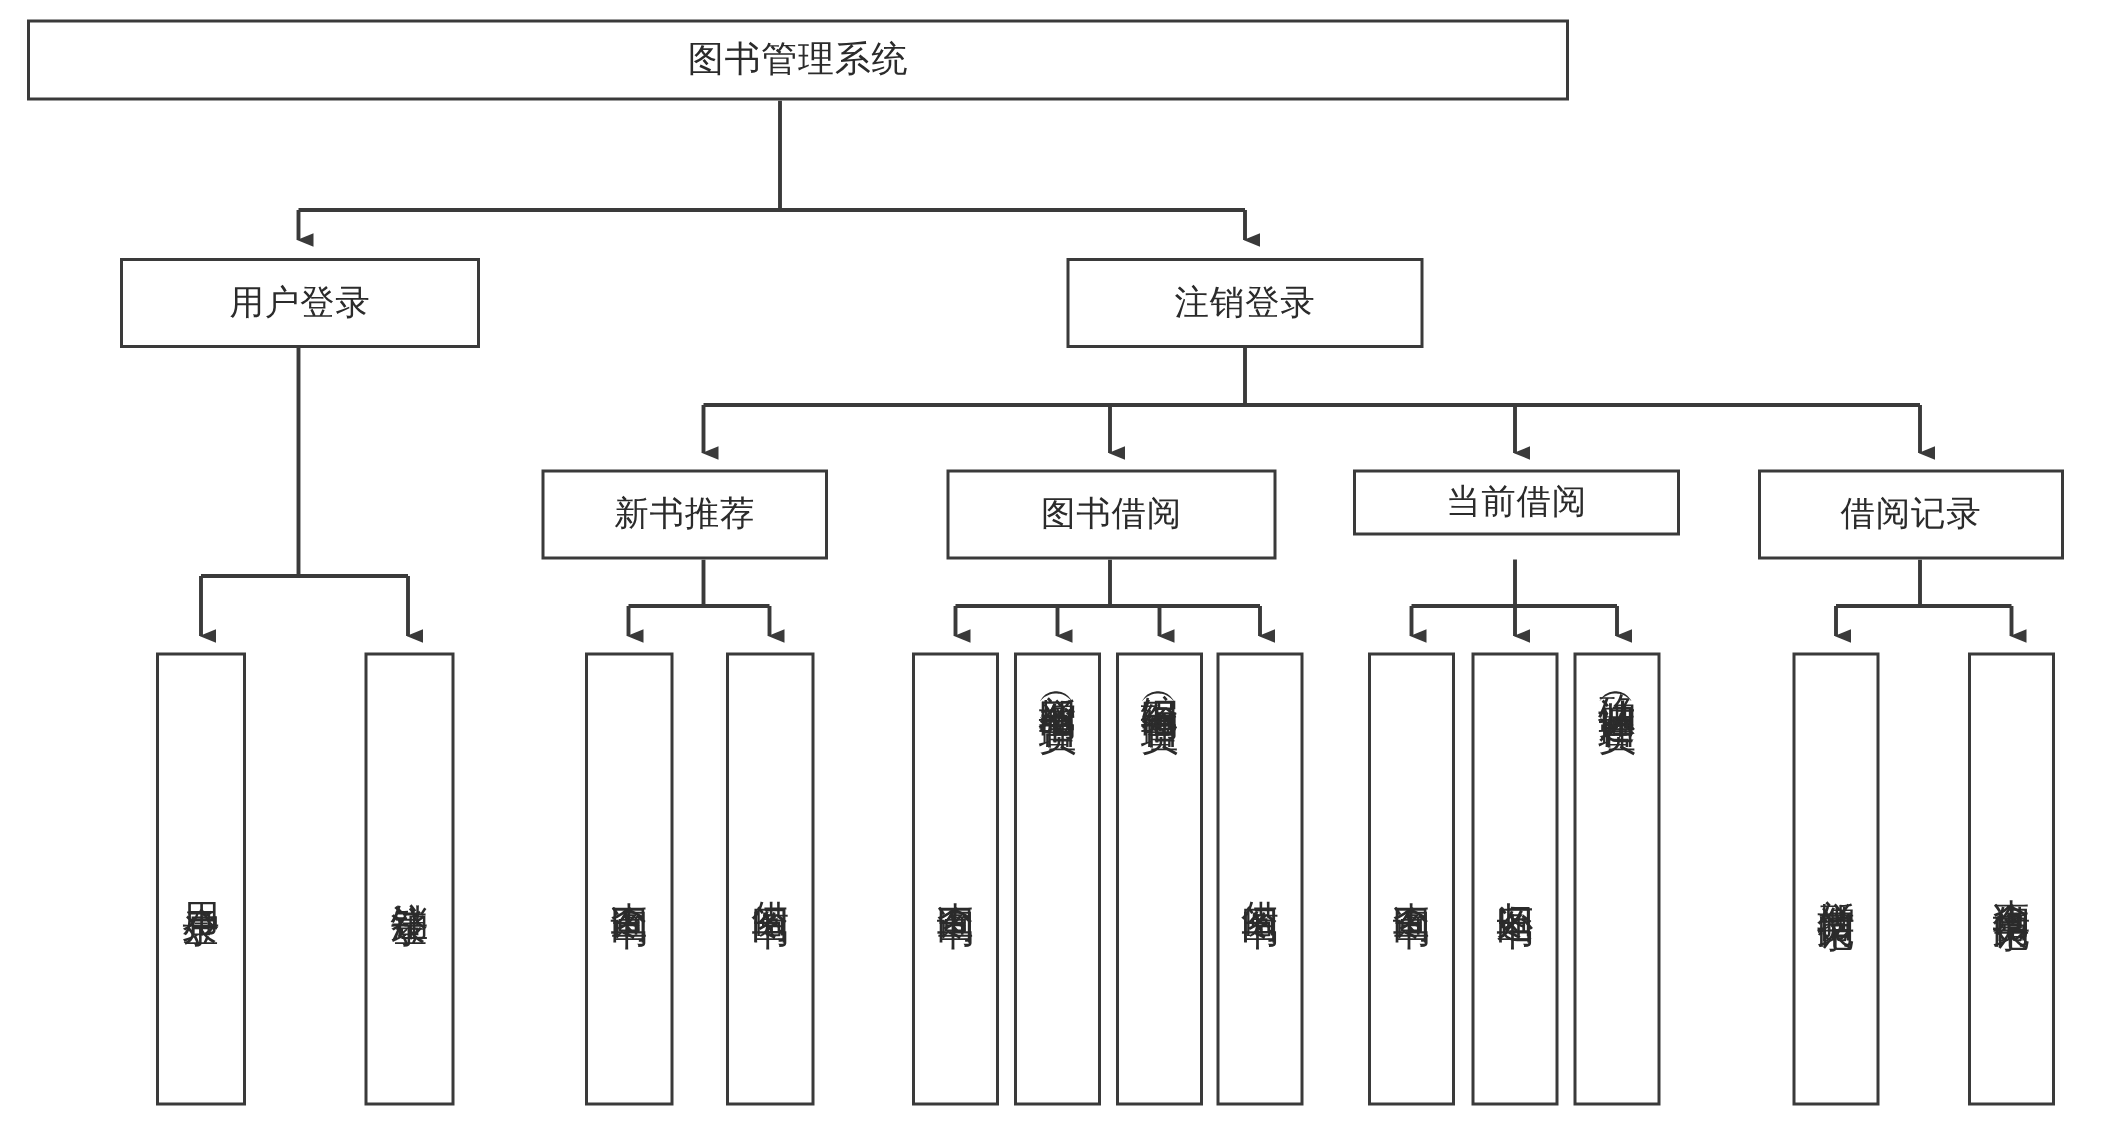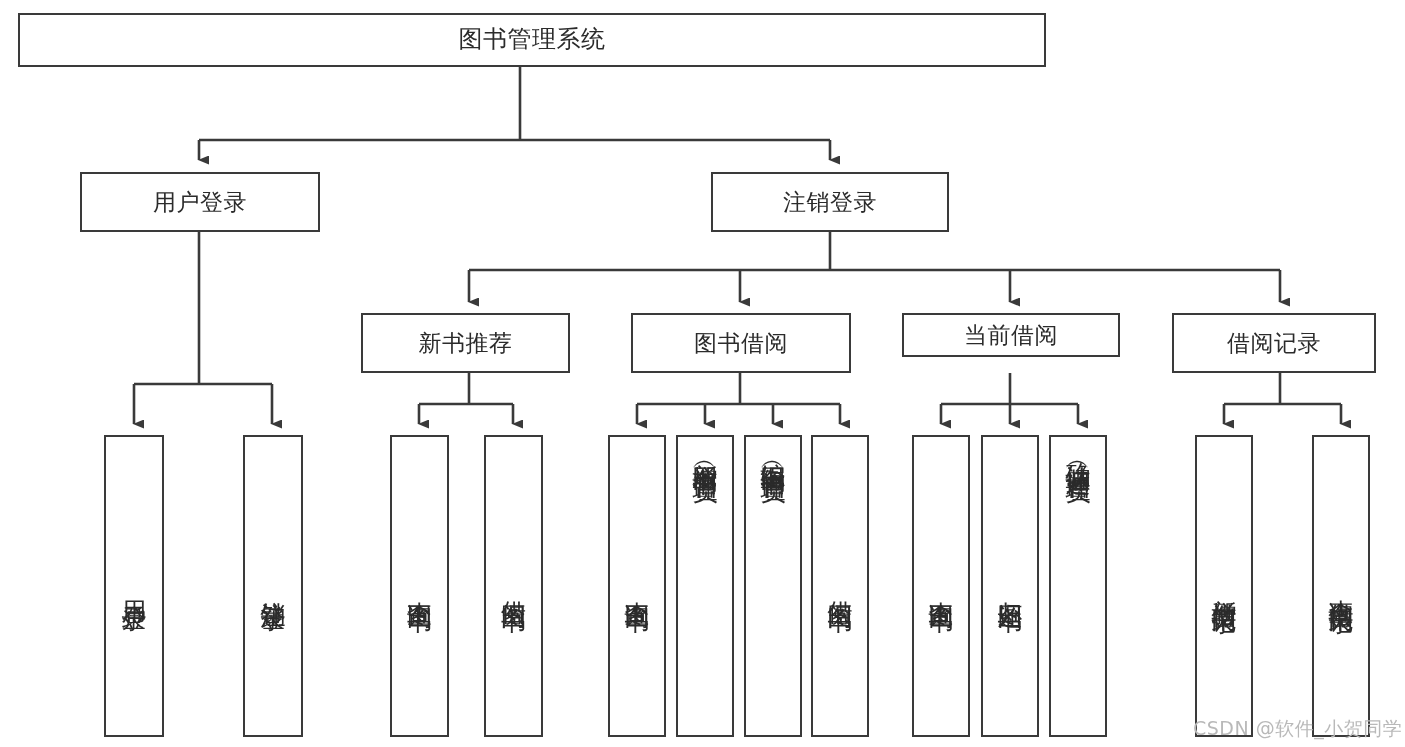--- a/index.html
+++ b/index.html
@@ -145,21 +145,21 @@
     <span class="label">图书管理系统</span>
   </div>
 
   <div class="node horiz" style="left:80px; top:172px; width:240px; height:60px;">
     <span class="label">用户登录</span>
   </div>
   <div class="node horiz" style="left:711px; top:172px; width:238px; height:60px;">
     <span class="label">注销登录</span>
   </div>
 
-  <div class="node horiz" style="left:361px; top:313px; width:209px; height:60px;">
+  <div class="node horiz" style="left:361px; top:313px; width:191px; height:60px;">
     <span class="label">新书推荐</span>
   </div>
   <div class="node horiz" style="left:631px; top:313px; width:220px; height:60px;">
     <span class="label">图书借阅</span>
   </div>
   <div class="node horiz" style="left:902px; top:313px; width:218px; height:44px;">
     <span class="label">当前借阅</span>
   </div>
   <div class="node horiz" style="left:1172px; top:313px; width:204px; height:60px;">
     <span class="label">借阅记录</span>
@@ -202,17 +202,14 @@
     <span class="label">确认归还（管理员）</span>
   </div>
 
   <div class="node vert short" style="left:1195px; top:435px; width:58px; height:302px;">
     <span class="label">新增借阅记录</span>
   </div>
   <div class="node vert short" style="left:1312px; top:435px; width:58px; height:302px;">
     <span class="label">查询借阅记录</span>
   </div>
 
-  <div class="watermark" style="left:1193px; top:716px;">
-    <span>CSDN @软件_小贺同学</span>
-  </div>
 
 </div>
 
 </body></html>

